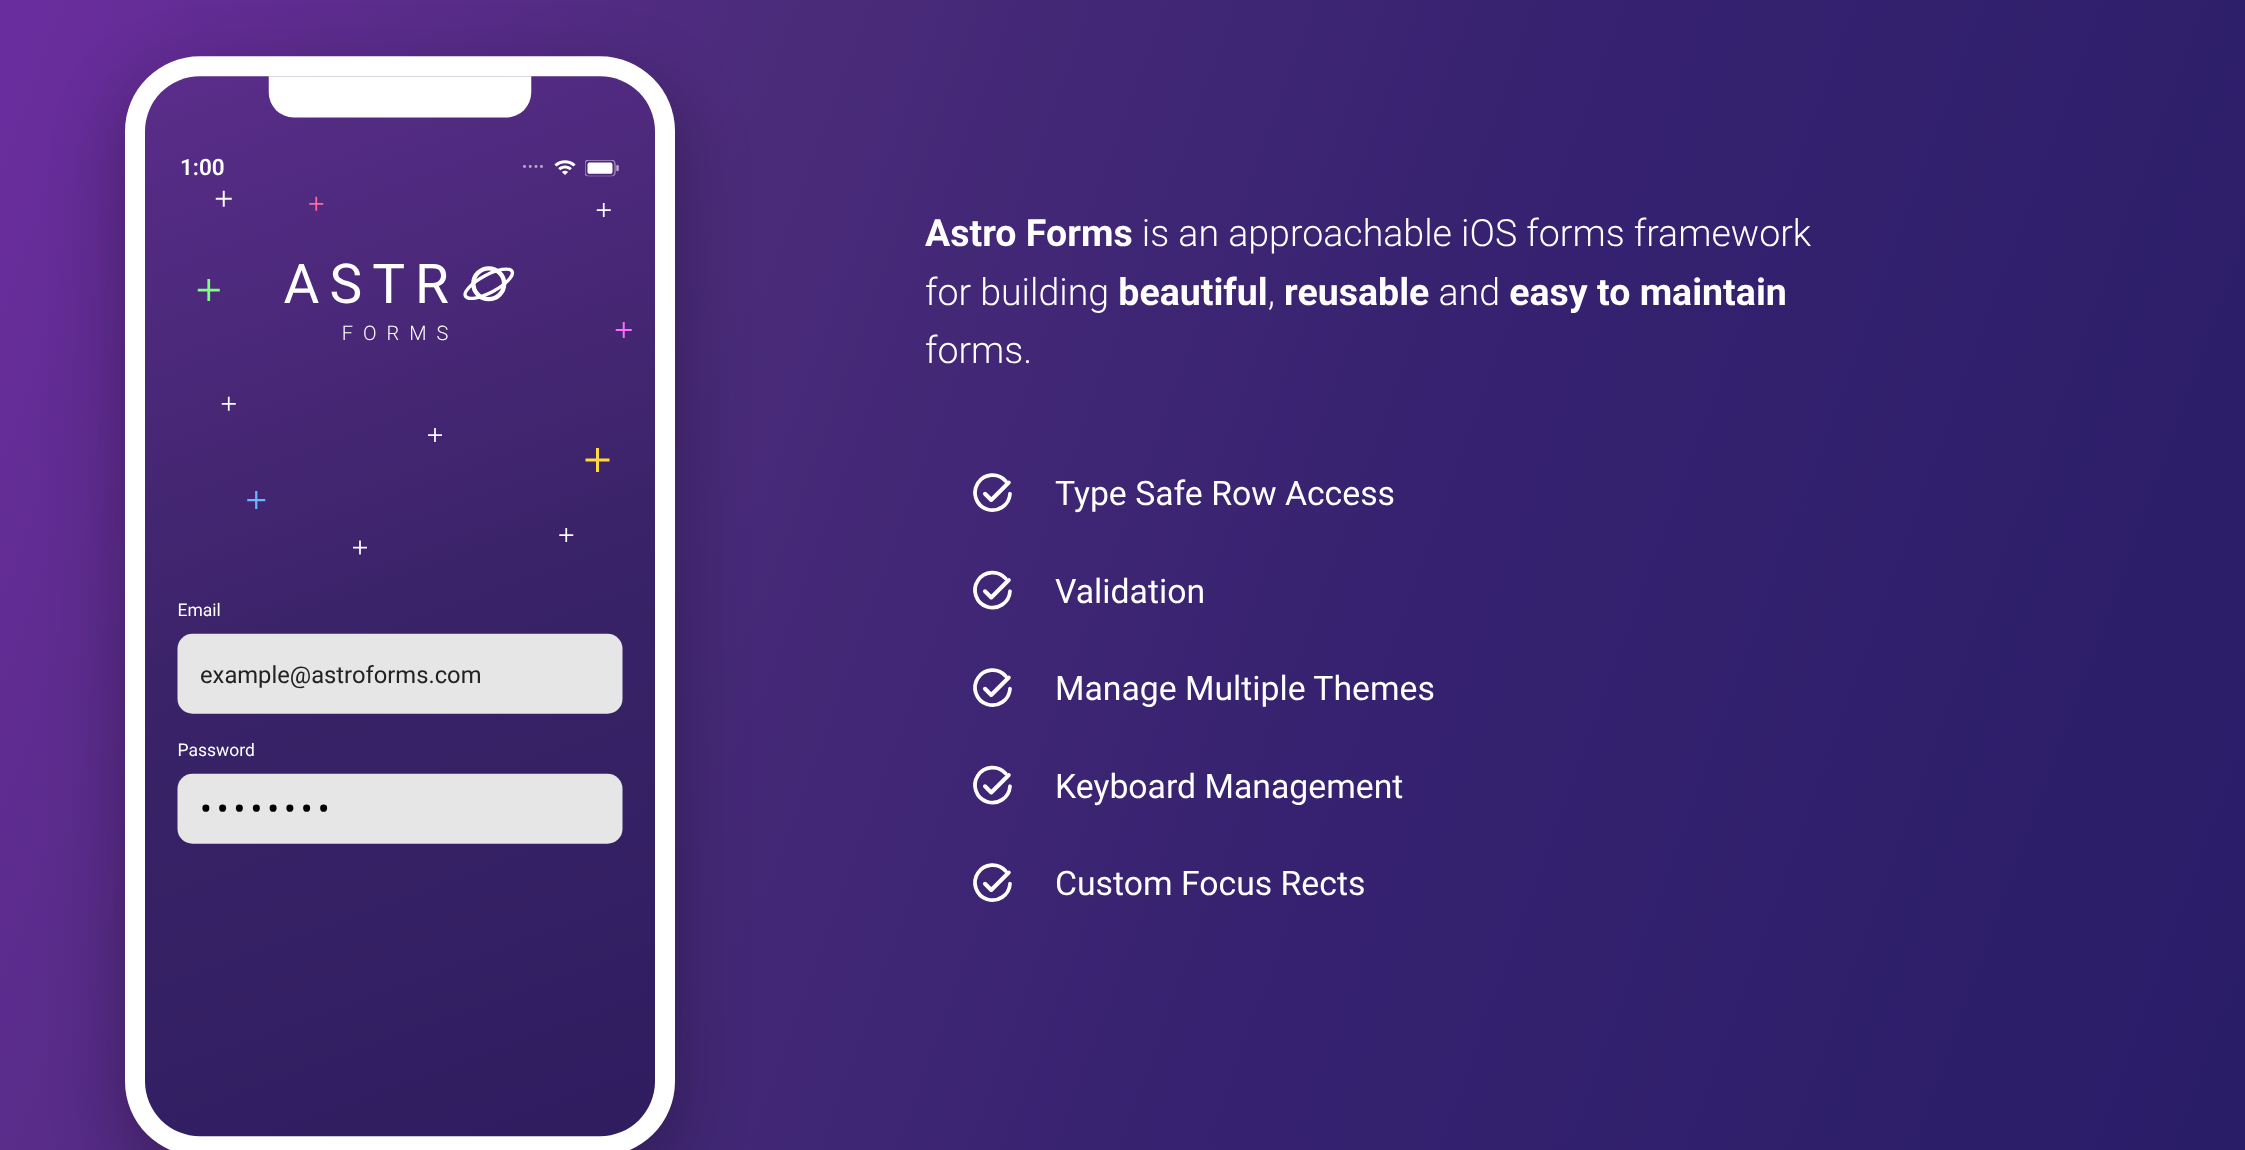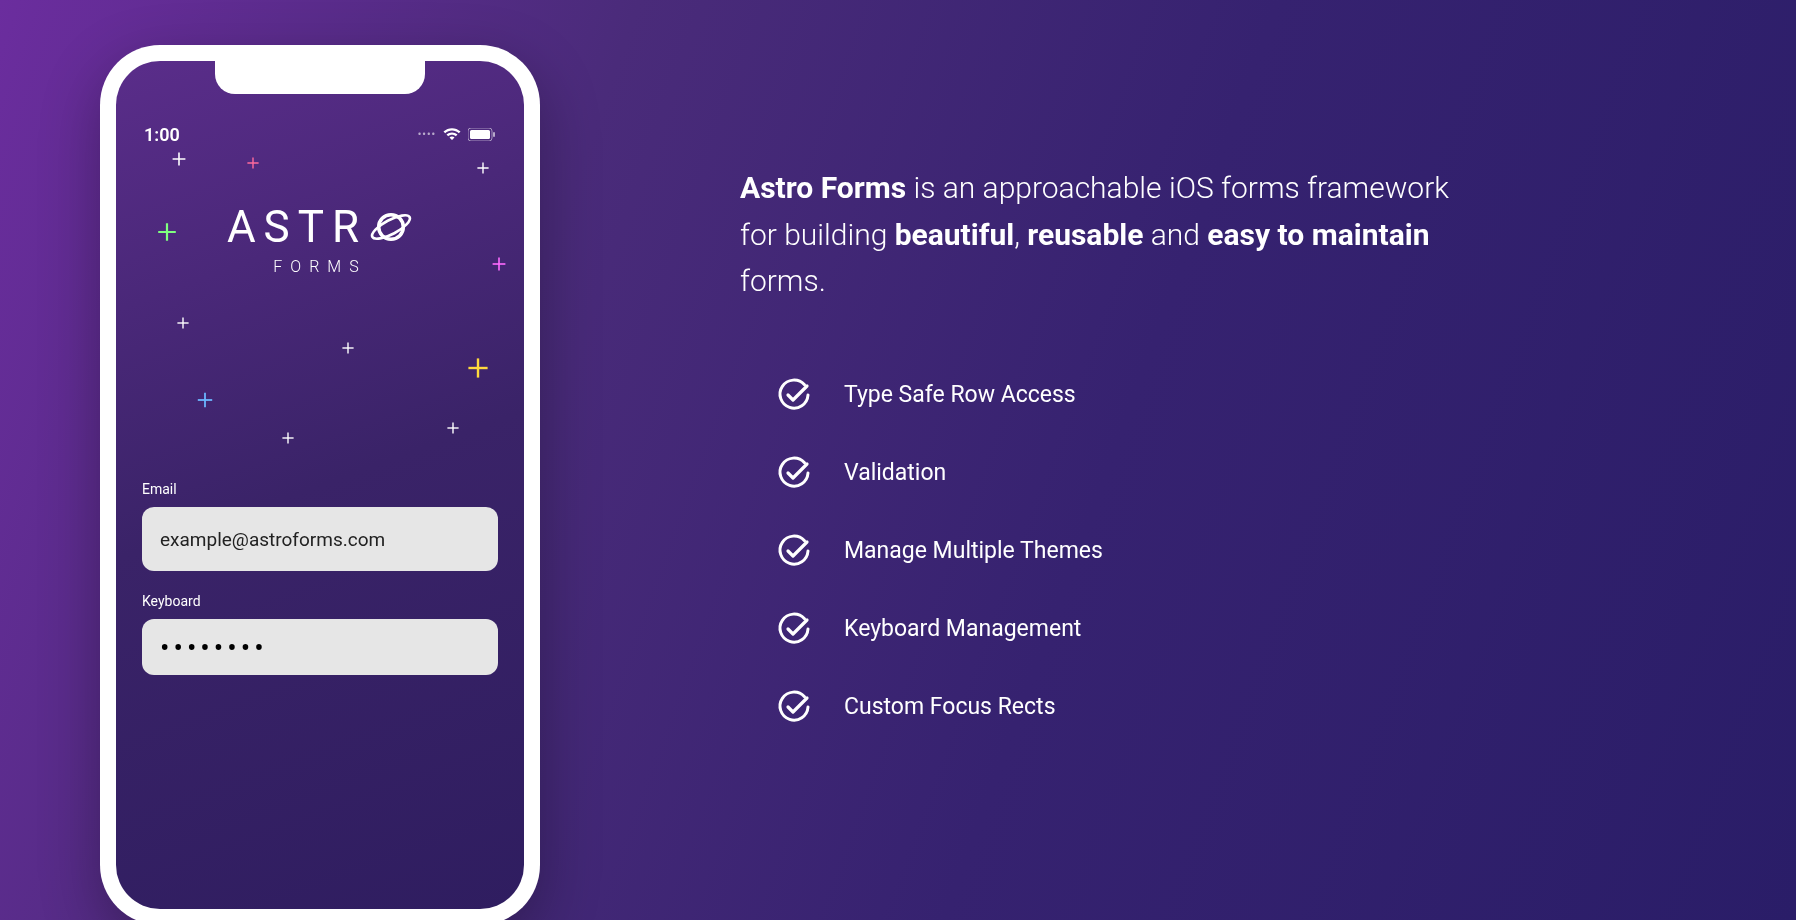--- a/index.html
+++ b/index.html
@@ -180,21 +180,21 @@
 
 .feature-list {
   list-style: none;
   margin-left: 36px;
 }
 .feature-item {
   display: flex;
   align-items: center;
   gap: 32px;
   margin-bottom: 42px;
-  font-size: 23px;
+  font-size: 27px;
   font-weight: 400;
 }
 .check-icon {
   width: 36px;
   height: 36px;
   flex-shrink: 0;
 }
 </style>
 </head>
 <body>
@@ -304,21 +304,21 @@
               </svg>
             </span>
           </div>
           <div class="logo-sub">FORMS</div>
         </div>
 
         <div class="form">
           <div class="field-label">Email</div>
           <input class="field-input" type="text" value="example@astroforms.com" style="">
           
-          <div class="field-label">Keyboard</div>
+          <div class="field-label">Password</div>
           <div class="password-dots">
               <span>••••••••</span>
             </div>
           
         </div>
 
       </div>
     </div>
   </div>
 

